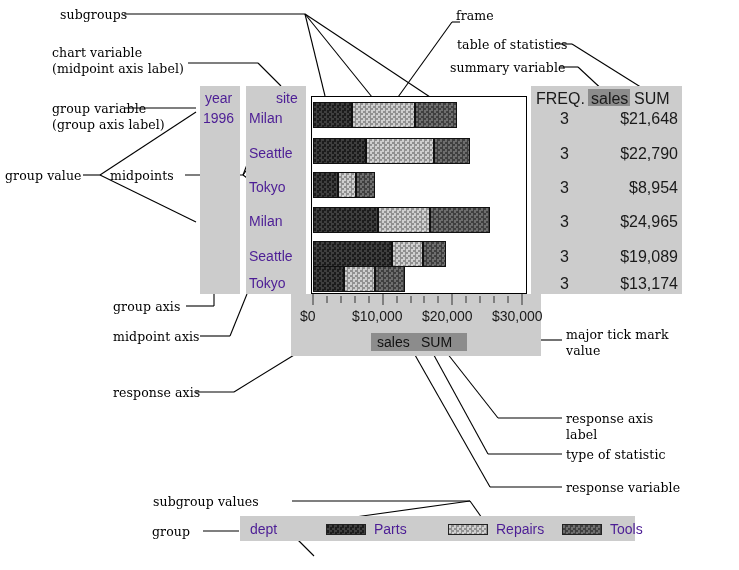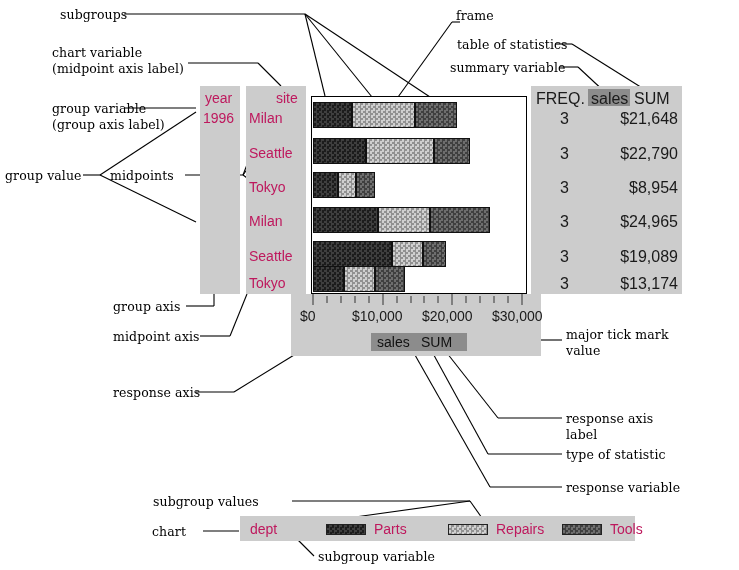--- a/index.html
+++ b/index.html
@@ -15,21 +15,21 @@
     color:#000;
     white-space:pre;
     line-height:15px;
     letter-spacing:.1px;
   }
   
   .ui{
     position:absolute;
     font-family:"Liberation Sans",sans-serif;
     font-size:14px;
-    color:#be185d;
+    color:#4c1d95;
     white-space:pre;
   }
   .gray-col{position:absolute;background:#cccccc;}
   .frame{position:absolute;border:1.4px solid #000;background:#fff;box-sizing:border-box;}
   svg.lines{position:absolute;left:0;top:0;width:739px;height:570px;pointer-events:none;}
   .bar{position:absolute;height:26px;}
   .seg{position:absolute;top:0;height:100%;box-sizing:border-box;}
   .tbl-cell{position:absolute;font-family:"Liberation Sans",sans-serif;font-size:16px;color:#1a1a1a;white-space:pre;}
   .axis-area{position:absolute;background:#cccccc;}
   .axlab{position:absolute;font-family:"Liberation Sans",sans-serif;font-size:14px;color:#1a1a1a;white-space:pre;}
@@ -122,22 +122,21 @@
   <div class="ann" style="left:450px;top:60px;">summary variable</div>
 
   <div class="ann" style="left:566px;top:327px;">major tick mark</div>
   <div class="ann" style="left:566px;top:343px;">value</div>
   <div class="ann" style="left:566px;top:411px;">response axis</div>
   <div class="ann" style="left:566px;top:427px;">label</div>
   <div class="ann" style="left:566px;top:447px;">type of statistic</div>
   <div class="ann" style="left:566px;top:480px;">response variable</div>
 
   <div class="ann" style="left:153px;top:494px;">subgroup values</div>
-  <div class="ann" style="left:152px;top:524px;">chart</div>
-  <div class="ann" style="left:318px;top:549px;">subgroup variable</div>
+  <div class="ann" style="left:152px;top:524px;">group</div>
 
   <div class="gray-col" style="left:200px;top:86px;width:40px;height:208px;"></div>
   <div class="ui" style="left:205px;top:90px;">year</div>
   <div class="ui" style="left:203px;top:110px;">1996</div>
   <div class="ui" style="left:203px;top:213px;margin-left:46px;">1997</div>
 
   <div class="gray-col" style="left:246px;top:86px;width:60px;height:208px;"></div>
   <div class="ui" style="left:276px;top:90px;">site</div>
   <div class="ui" style="left:249px;top:110px;">Milan</div>
   <div class="ui" style="left:249px;top:145px;">Seattle</div>

